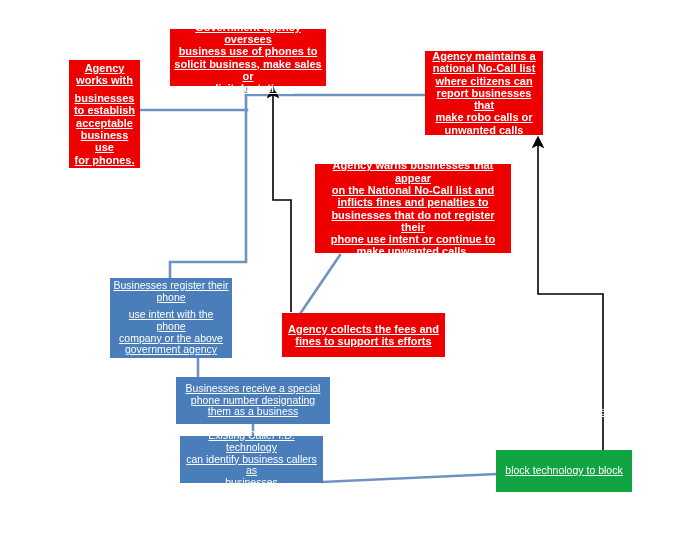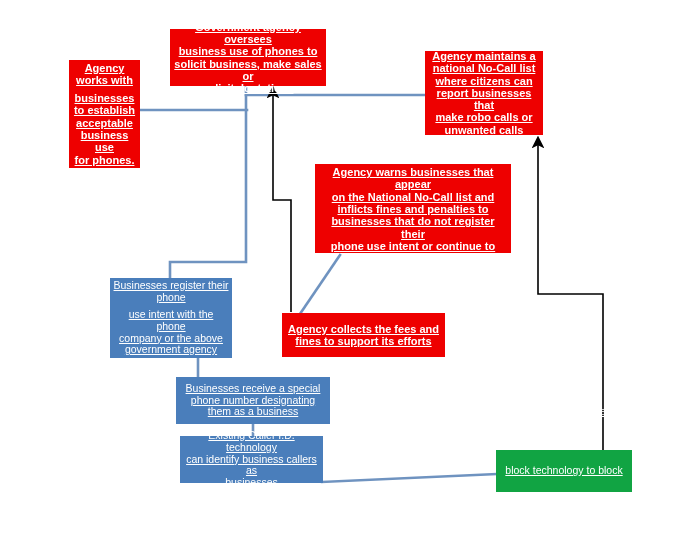--- a/index.html
+++ b/index.html
@@ -117,21 +117,21 @@
 
   <div class="node red" style="left:425px; top:51px; width:118px; height:84px; font-size:11px;">
     <span class="line">Agency maintains a</span>
     <span class="line">national No-Call list</span>
     <span class="line">where citizens can</span>
     <span class="line">report businesses that</span>
     <span class="line">make robo calls or</span>
     <span class="line">unwanted calls</span>
   </div>
 
-  <div class="node red" style="left:315px; top:164px; width:196px; height:89px; font-size:11px;justify-content:space-between;">
+  <div class="node red" style="left:315px; top:164px; width:196px; height:89px; font-size:11px;">
     <span class="line">Agency warns businesses that appear</span>
     <span class="line">on the National No-Call list and</span>
     <span class="line">inflicts fines and penalties to</span>
     <span class="line">businesses that do not register their</span>
     <span class="line">phone use intent or continue  to</span>
     <span class="line">make unwanted calls.</span>
   </div>
 
   <div class="node red" style="left:282px; top:313px; width:163px; height:44px; font-size:11px;">
     <span class="line">Agency collects the  fees and</span>

